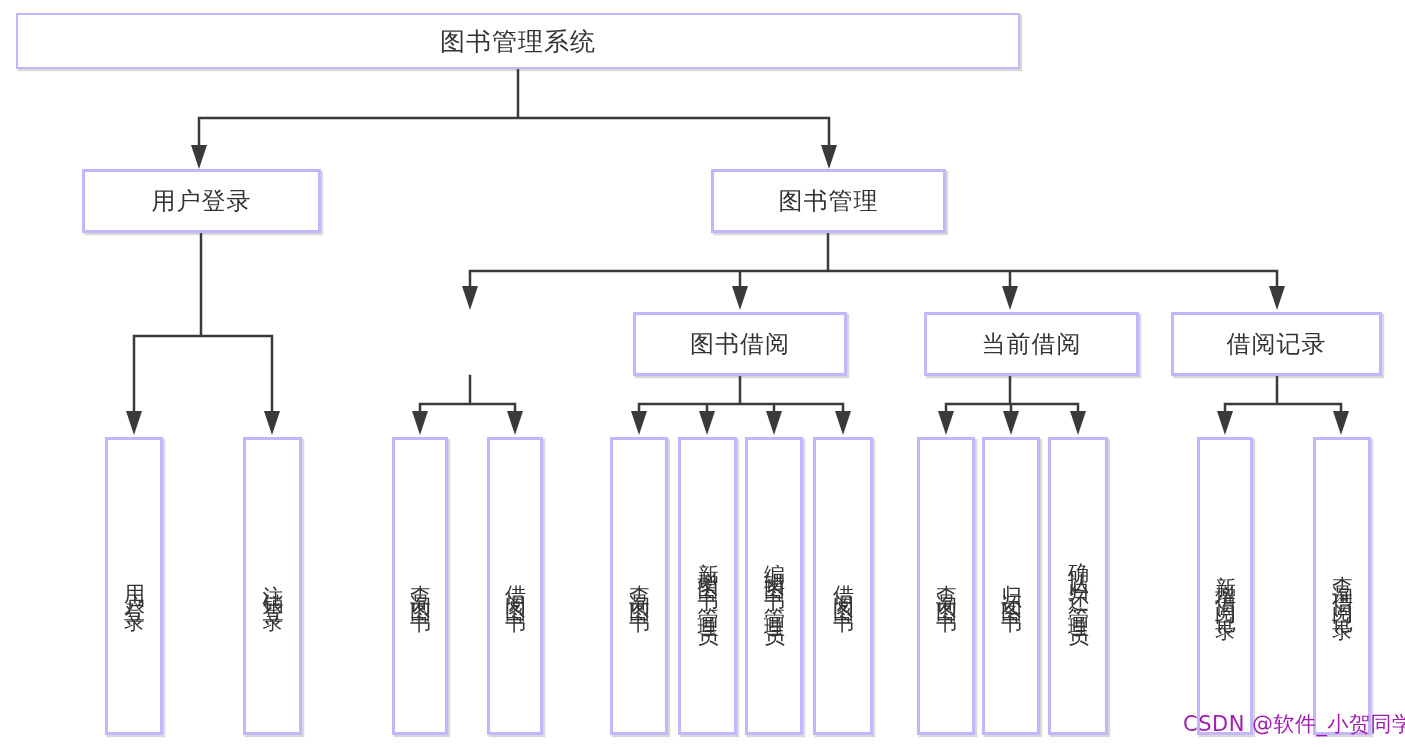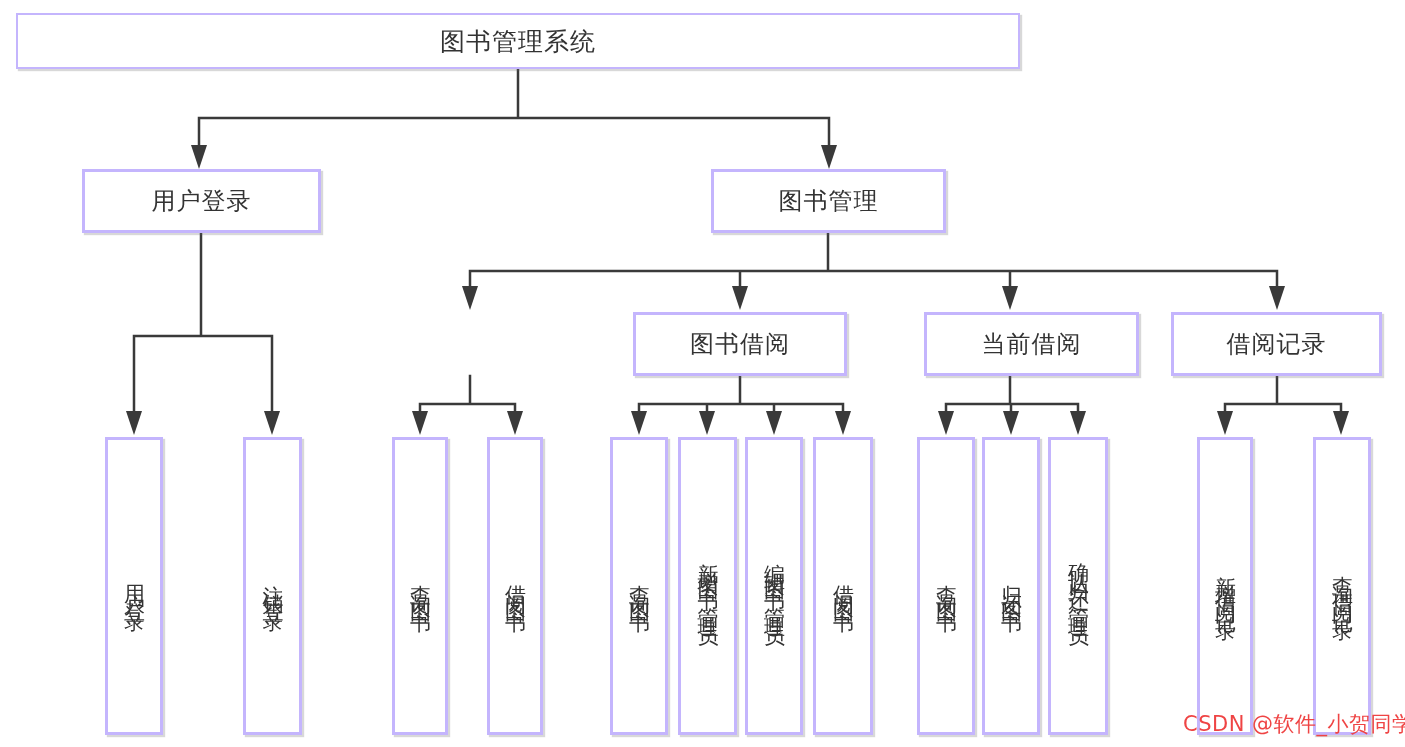--- a/index.html
+++ b/index.html
@@ -16,21 +16,21 @@
     text-align:right;box-shadow:2px 2px 1px rgba(100,100,100,0.25);
   }
   .root-box{border-width:2px;font-size:25px;letter-spacing:1px;}
   .h-box{font-size:24px;letter-spacing:1px;}
   .v-box{
     writing-mode:vertical-rl;text-orientation:mixed;
     font-size:21px;letter-spacing:9px;line-height:1;
   }
   .watermark{
     position:absolute;left:1183px;top:710px;width:215px;
-    font-size:21px;color:#ef4444;white-space:nowrap;letter-spacing:0.5px;
+    font-size:21px;color:#a21caf;white-space:nowrap;letter-spacing:0.5px;
   }
 </style>
 </head>
 <body>
 
 <div class="stage">
 
   <svg class="connectors" viewBox="0 0 1405 747" xmlns="http://www.w3.org/2000/svg">
     <path d="M518 69 V118 M199 118 H829 M199 118 V149 M829 118 V149
              M201 233 V336 M134 336 H272 M134 336 V414 M272 336 V414

